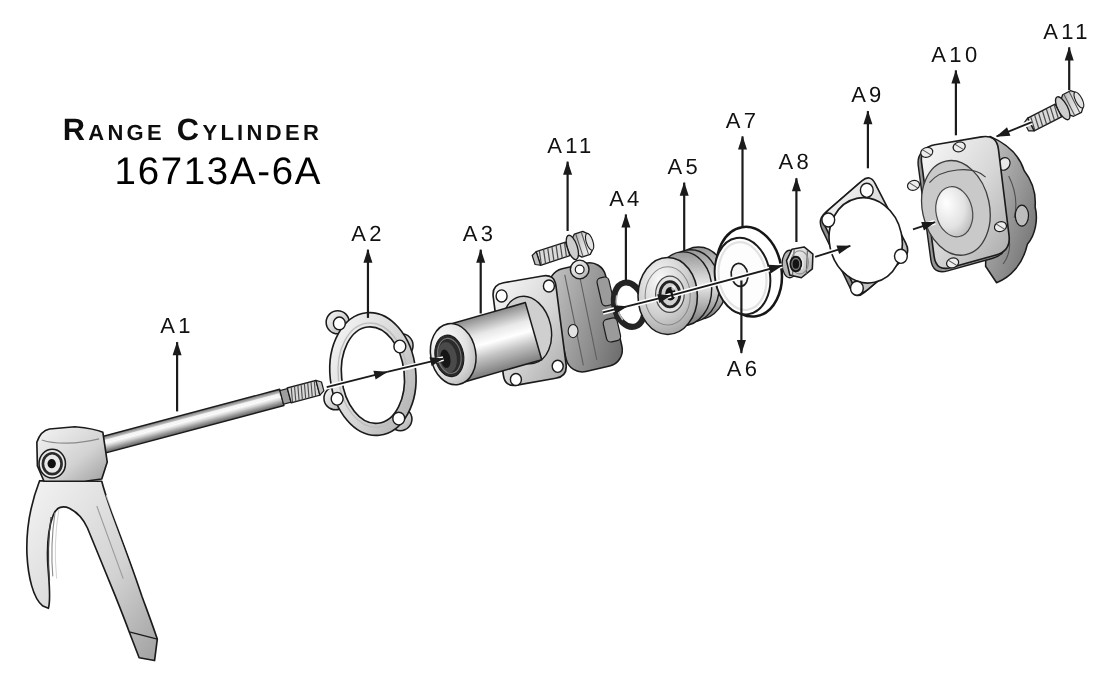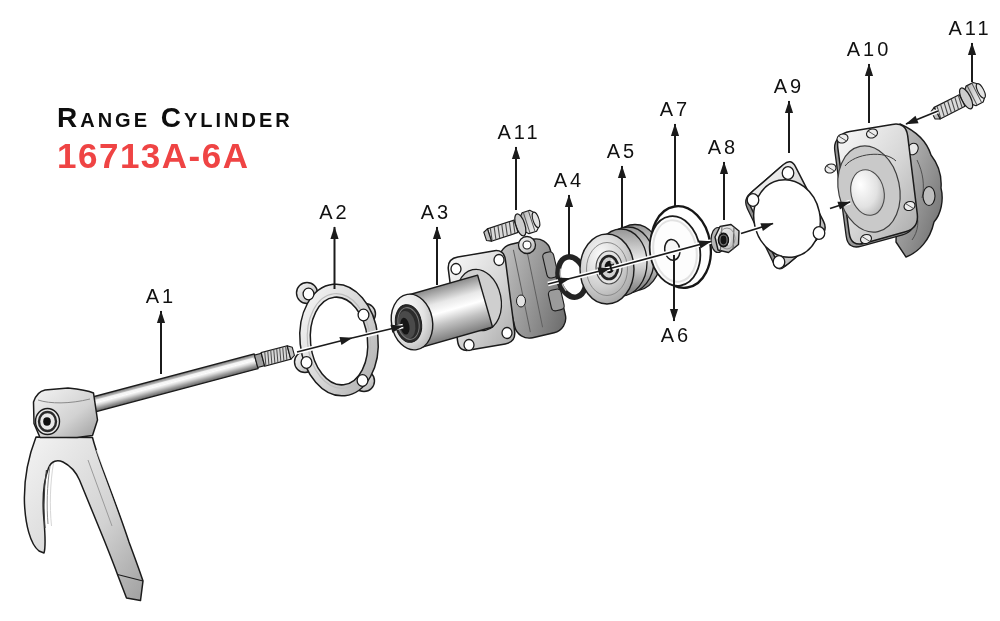--- a/index.html
+++ b/index.html
@@ -1,20 +1,20 @@
 <!DOCTYPE html>
 <html><head>
 <meta charset="utf-8">
 <style>
   html,body{margin:0;padding:0;background:#ffffff;}
   .stage{position:relative;width:1000px;height:621px;background:#ffffff;overflow:hidden;
          font-family:"Liberation Sans", sans-serif;}
-  .title-block{position:absolute;left:57px;top:103px;color:#0e0e0e;}
+  .title-block{position:absolute;left:57px;top:103px;color:#0e0e0e;text-align:right;}
   .title{font-variant:small-caps;font-weight:bold;font-size:28px;letter-spacing:3px;line-height:1.1;}
-  .part-number{font-size:35px;font-weight:700;letter-spacing:1.5px;color:#ef4444;margin-top:2px;}
+  .part-number{font-size:35px;font-weight:400;letter-spacing:1.5px;color:#000000;margin-top:2px;}
   svg{position:absolute;left:0;top:0;}
   text.callout{font-family:"Liberation Sans", sans-serif;font-size:20px;letter-spacing:3px;fill:#111;}
 </style>
 </head>
 <body>
 
 <div class="stage">
   <div class="title-block">
     <div class="title">Range Cylinder</div>
     <div class="part-number">16713A-6A</div>

